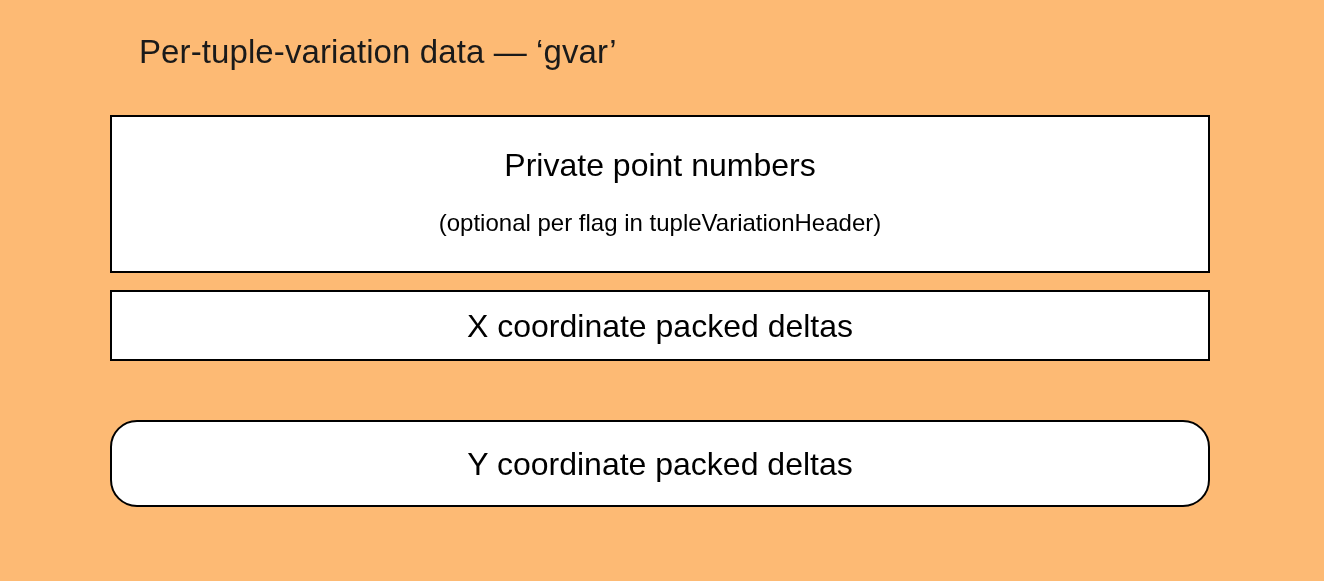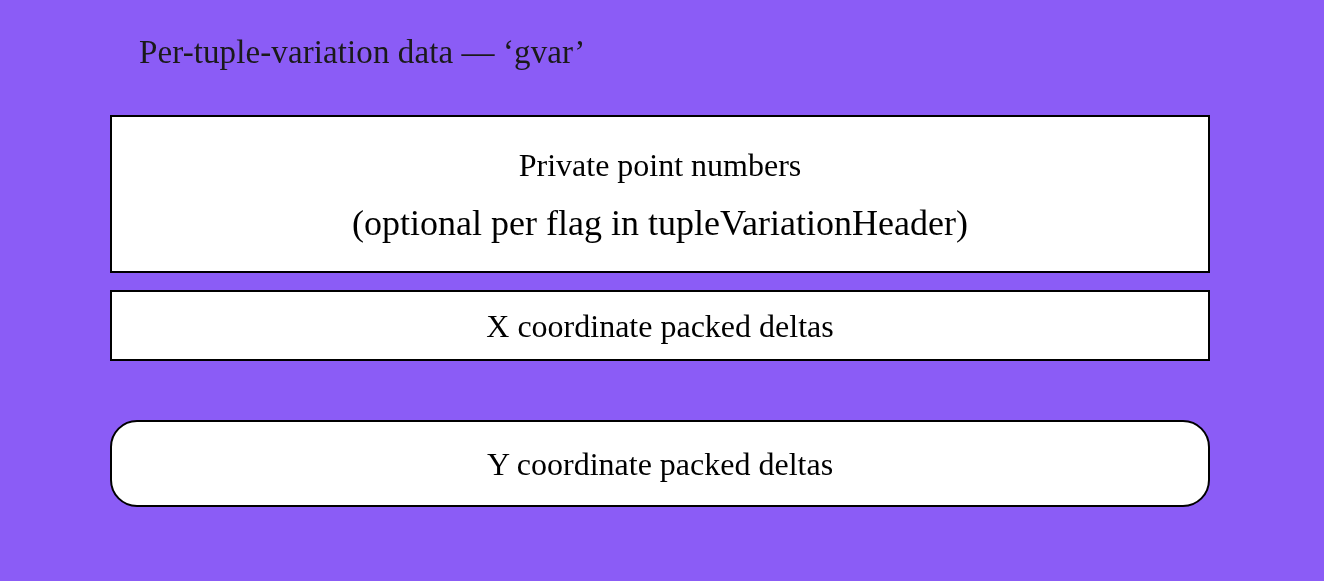--- a/index.html
+++ b/index.html
@@ -17,22 +17,21 @@
     position: relative;
     -webkit-font-smoothing: antialiased;
   }
 
   .canvas {
     position: absolute;
     left: 0;
     top: 0;
     width: 1324px;
     height: 581px;
-    background: #8b5cf6;
-    font-family: Liberation Serif, serif;
+    background: #fdba74;
   }
 
   
   .diagram-title {
     position: absolute;
     left: 139px;
     top: 32px;
     font-size: 33px;
     line-height: 40px;
     font-weight: 400;
@@ -71,21 +70,21 @@
   }
 
   .box-line {
     font-size: 32px;
     line-height: 58px;
     font-weight: 400;
     white-space: nowrap;
     color: #000000;
   }
   .box-line.secondary {
-    font-size: 36px;
+    font-size: 24px;
   }
 </style>
 </head>
 <body>
 
 <div class="canvas">
 
   <div class="diagram-title">Per-tuple-variation data — ‘gvar’</div>
 
   <div class="struct-box box-private-points">

